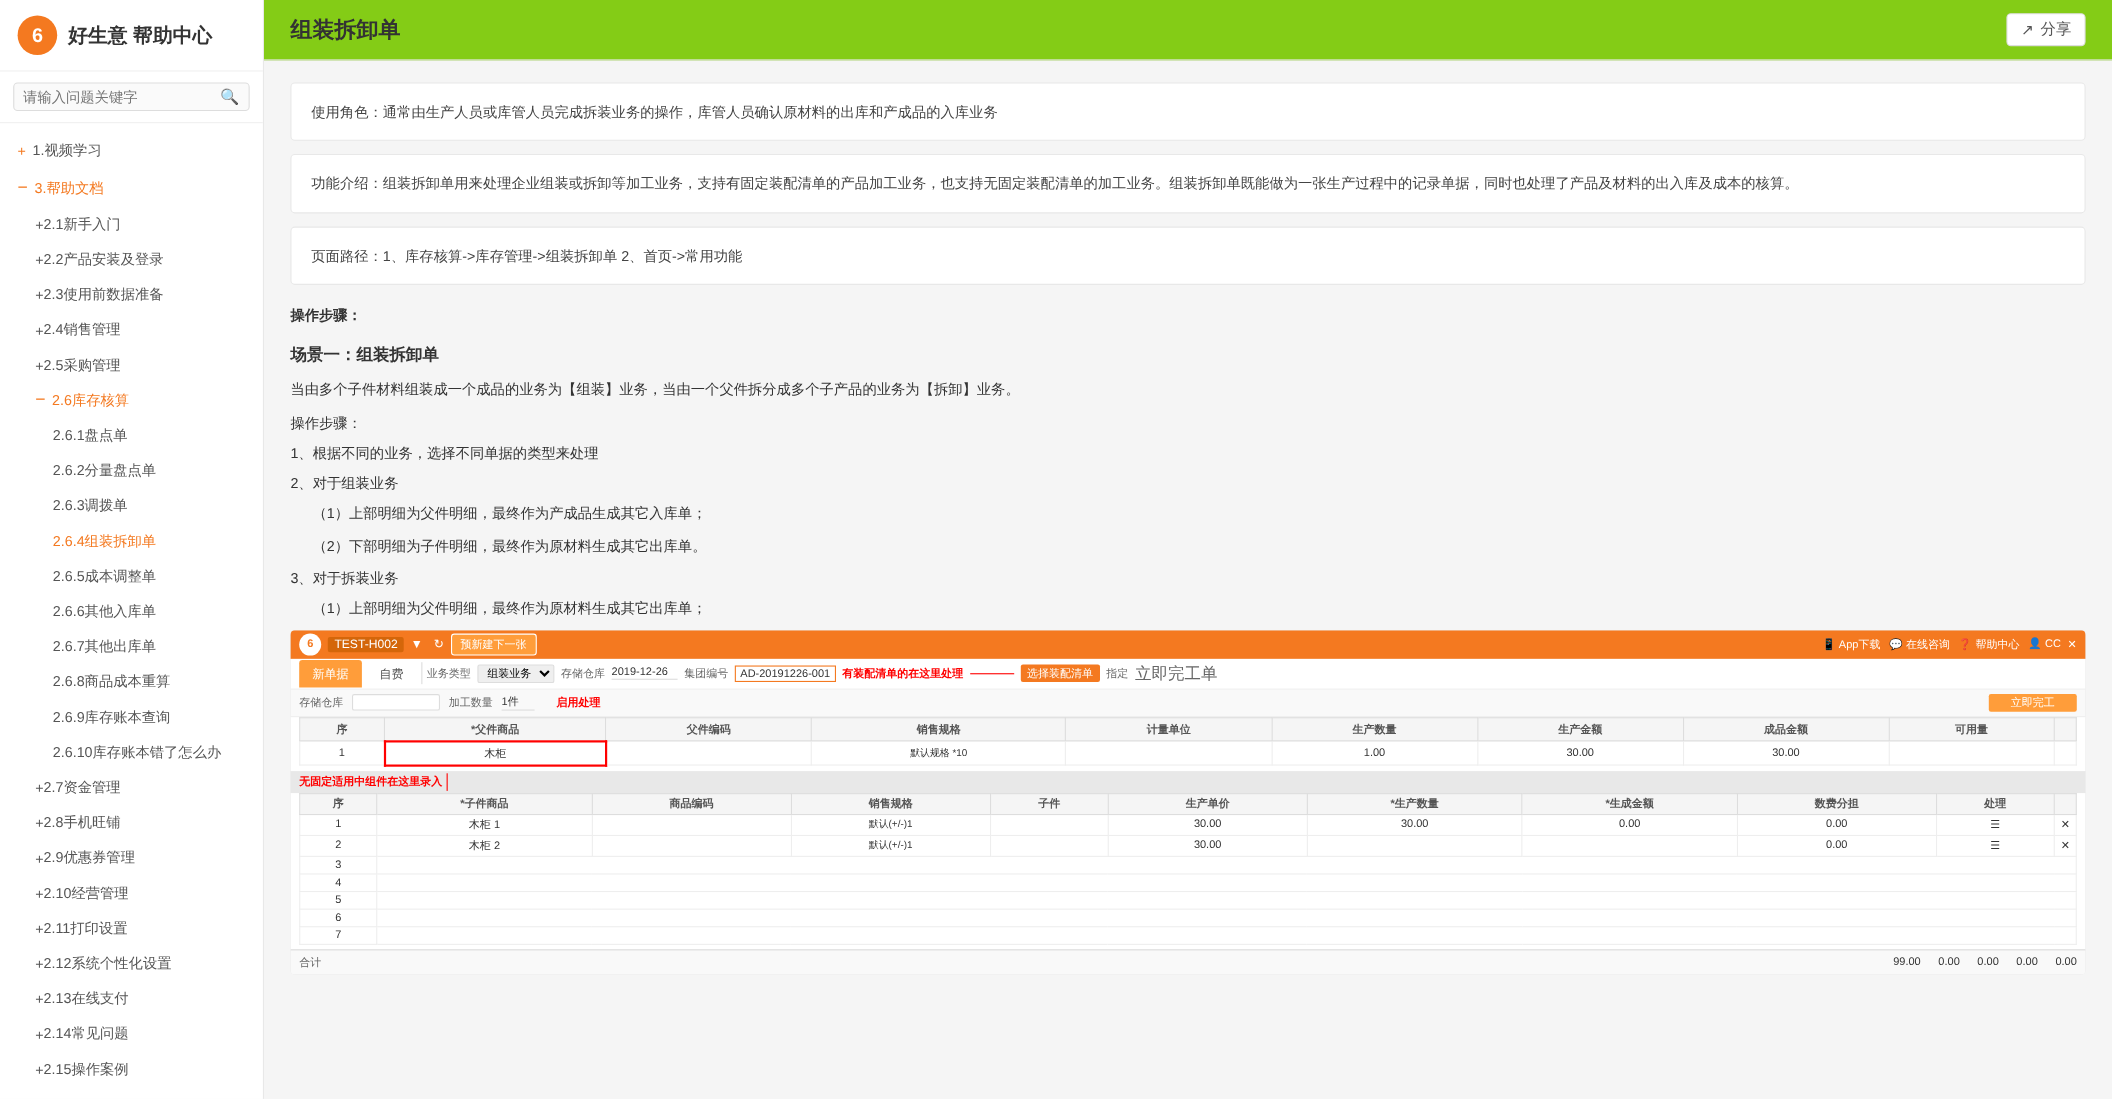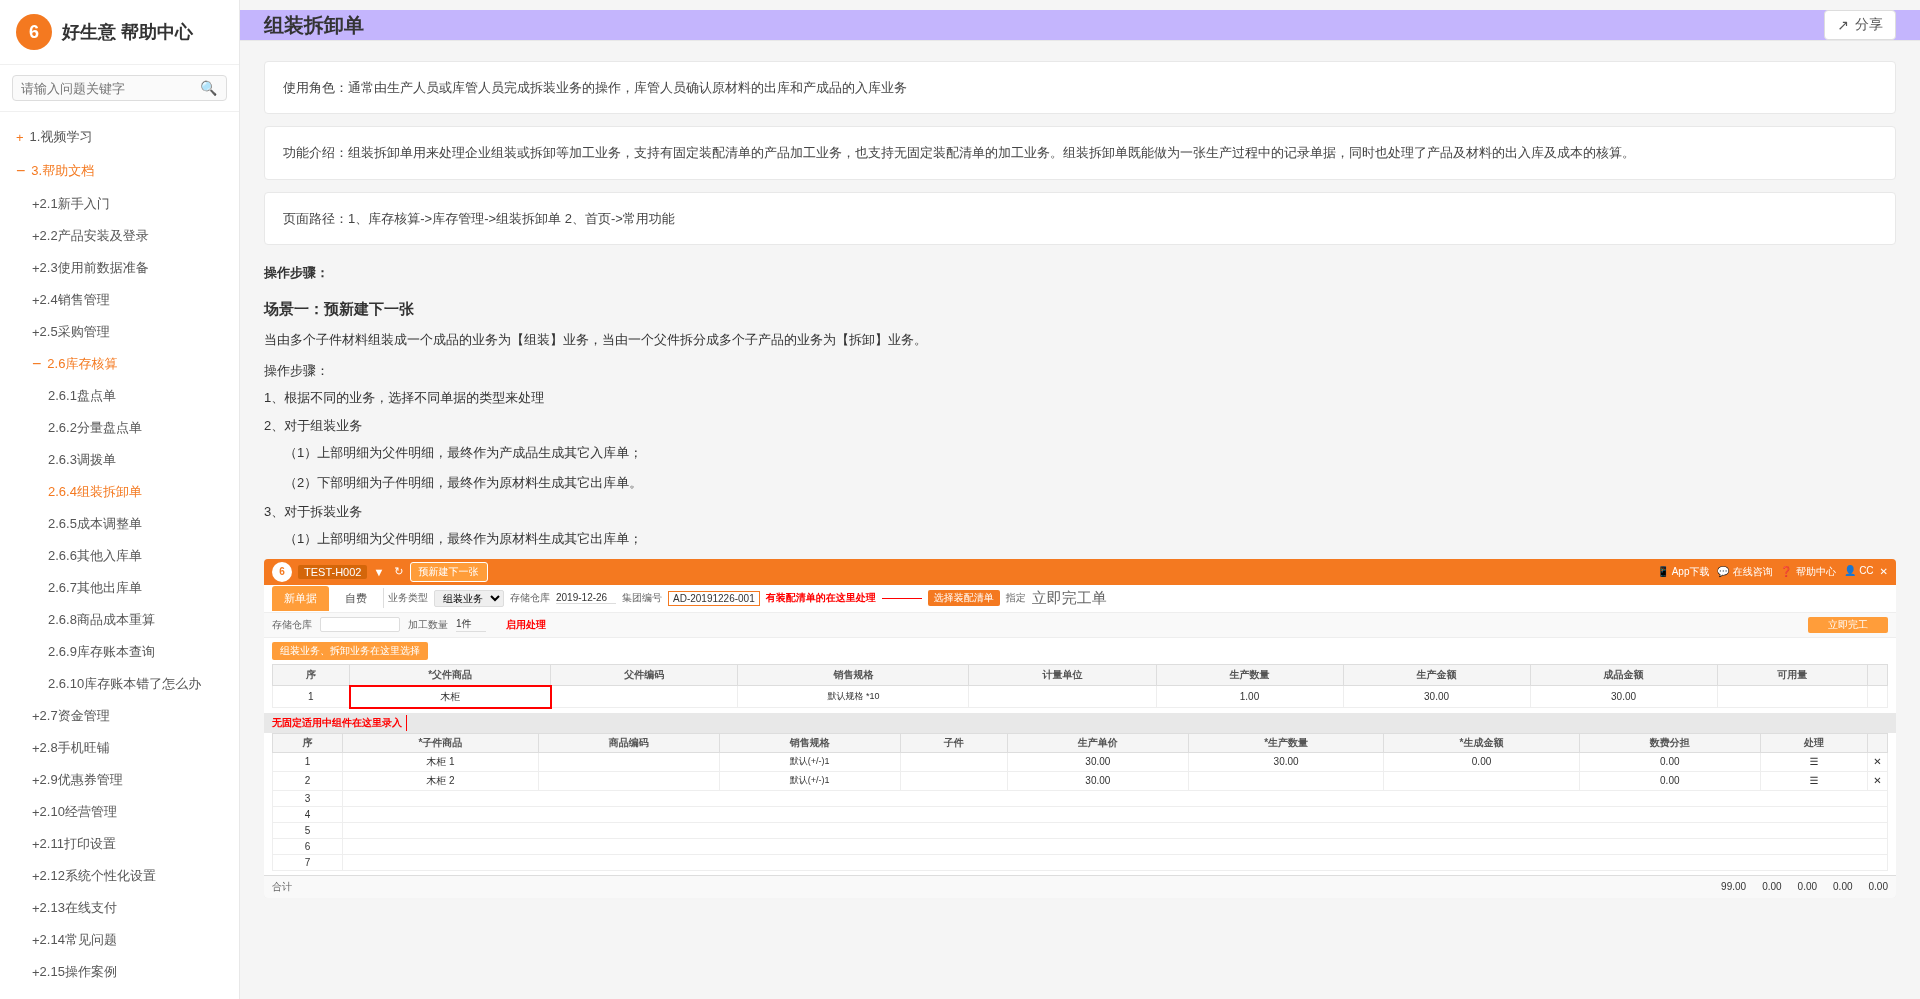--- a/index.html
+++ b/index.html
@@ -19,21 +19,21 @@
     .nav-item { display: flex; align-items: center; padding: 8px 16px; cursor: pointer; font-size: 13px; color: #555; }
     .nav-item .nav-icon { margin-right: 6px; color: #f47920; font-size: 13px; }
     .nav-item.active { color: #f47920; }
     .nav-sub { padding-left: 0; }
     .nav-sub-item { display: flex; align-items: center; padding: 7px 16px 7px 32px; cursor: pointer; font-size: 13px; color: #555; }
     .nav-sub-item.active { color: #f47920; }
     .nav-minus { color: #f47920; margin-right: 6px; font-size: 16px; line-height: 1; }
 
     
     .main { flex: 1; display: flex; flex-direction: column; overflow: hidden; background: #f5f5f5; }
-    .top-bar { background: #c4b5fd; border-bottom: 1px solid #e8e8e8; padding: 0 24px; display: flex; align-items: center; justify-content: space-between; margin-top: 10px; }
+    .top-bar { background: #84cc16; border-bottom: 1px solid #e8e8e8; padding: 12px 24px; display: flex; align-items: center; justify-content: space-between; }
     .page-title { font-size: 20px; font-weight: bold; color: #333; }
     .share-btn { display: flex; align-items: center; gap: 6px; color: #555; font-size: 14px; cursor: pointer; border: 1px solid #ddd; padding: 5px 12px; border-radius: 4px; background: #fff; }
     .content-area { flex: 1; overflow-y: auto; padding: 20px 24px; }
     .info-block { background: #fff; border: 1px solid #e8e8e8; border-radius: 4px; padding: 14px 18px; margin-bottom: 12px; font-size: 13px; line-height: 1.8; color: #444; }
     .section-title { font-size: 15px; font-weight: bold; color: #333; margin: 16px 0 8px 0; }
     .op-steps { margin-bottom: 8px; }
     .op-steps p { margin-bottom: 6px; line-height: 1.8; font-size: 13px; color: #333; }
     .op-steps .scenario { font-size: 15px; font-weight: bold; margin: 10px 0 6px 0; }
     .op-steps .step-num { font-size: 13px; margin: 4px 0; }
     .op-steps .sub-step { margin-left: 20px; font-size: 13px; line-height: 1.8; }
@@ -180,21 +180,21 @@
     </div>
     <div class="info-block">
       <span>功能介绍：组装拆卸单用来处理企业组装或拆卸等加工业务，支持有固定装配清单的产品加工业务，也支持无固定装配清单的加工业务。组装拆卸单既能做为一张生产过程中的记录单据，同时也处理了产品及材料的出入库及成本的核算。</span>
     </div>
     <div class="info-block">
       <span>页面路径：1、库存核算-&gt;库存管理-&gt;组装拆卸单 2、首页-&gt;常用功能</span>
     </div>
 
     <div class="op-steps">
       <p class="section-title">操作步骤：</p>
-      <p class="scenario">场景一：预新建下一张</p>
+      <p class="scenario">场景一：组装拆卸单</p>
       <p>当由多个子件材料组装成一个成品的业务为【组装】业务，当由一个父件拆分成多个子产品的业务为【拆卸】业务。</p>
       <p class="step-num" style="margin-top:8px;">操作步骤：</p>
       <p class="step-num">1、根据不同的业务，选择不同单据的类型来处理</p>
       <p class="step-num">2、对于组装业务</p>
       <p class="sub-step">（1）上部明细为父件明细，最终作为产成品生成其它入库单；</p>
       <p class="sub-step">（2）下部明细为子件明细，最终作为原材料生成其它出库单。</p>
       <p class="step-num">3、对于拆装业务</p>
       <p class="sub-step">（1）上部明细为父件明细，最终作为原材料生成其它出库单；</p>
     </div>
 
@@ -239,23 +239,20 @@
 
       <div style="background:#f9f9f9;border-bottom:1px solid #eee;padding:4px 8px;display:flex;align-items:center;gap:8px;font-size:10px;">
         <span style="color:#666;">存储仓库</span>
         <input style="border: 1px solid rgb(221, 221, 221); padding: 1px 4px; border-radius: 2px; width: 80px; font-size: 10px;">
         <span style="color:#666;">加工数量</span>
         <span style="border-bottom:1px solid #ddd;min-width:30px;font-size:10px;">1件</span>
         <span style="margin-left:12px;color:red;font-size:10px;font-weight:bold;">启用处理</span>
         <button style="background:#ff9d3a;color:white;border:none;padding:1px 20px;border-radius:2px;font-size:10px;margin-left:auto;">立即完工</button>
       </div>
 
-      <div style="background:#fff;padding:4px 8px;display:flex;align-items:center;">
-        <span style="background:#ff9d3a;color:white;padding:2px 8px;font-size:10px;border-radius:2px;">组装业务、拆卸业务在这里选择</span>
-      </div>
 
       <div style="background:#fff;padding:0 8px 4px;">
         <table style="width:100%;border-collapse:collapse;font-size:10px;">
           <thead>
             <tr>
               <th style="border:1px solid #ddd;padding:3px 5px;background:#f5f5f5;text-align:center;color:#555;">序</th>
               <th style="border:1px solid #ddd;padding:3px 5px;background:#f5f5f5;text-align:center;color:#555;">*父件商品</th>
               <th style="border:1px solid #ddd;padding:3px 5px;background:#f5f5f5;text-align:center;color:#555;">父件编码</th>
               <th style="border:1px solid #ddd;padding:3px 5px;background:#f5f5f5;text-align:center;color:#555;">销售规格</th>
               <th style="border:1px solid #ddd;padding:3px 5px;background:#f5f5f5;text-align:center;color:#555;">计量单位</th>

